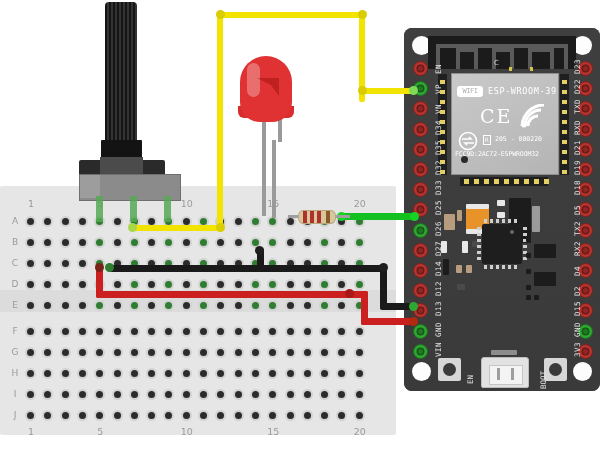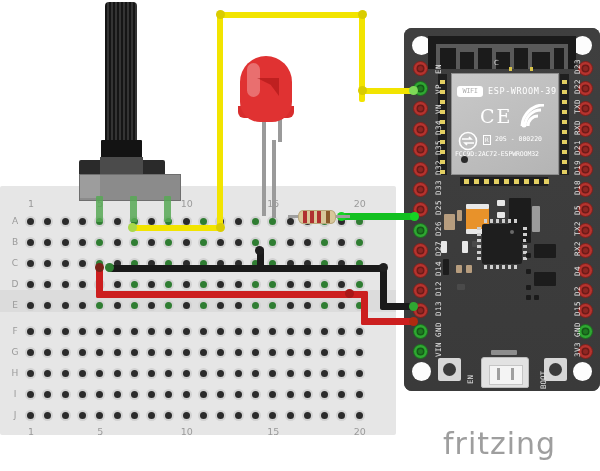--- a/index.html
+++ b/index.html
@@ -660,14 +660,13 @@
     <div class="res-lead" style="left:288px;top:215px;width:22px;"></div>
     <div class="res-lead" style="left:330px;top:215px;width:20px;"></div>
     <div class="res-body" style="left:298px;top:210px;">
       <div class="res-band" style="left:4px;background:#b03030;"></div>
       <div class="res-band" style="left:11px;background:#b03030;"></div>
       <div class="res-band" style="left:18px;background:#b03030;"></div>
       <div class="res-band" style="left:27px;background:#8a5a2b;"></div>
     </div>
   </div>
 
-  <div id="fritzing">fritzing</div>
 </div>
 
 </body></html>

